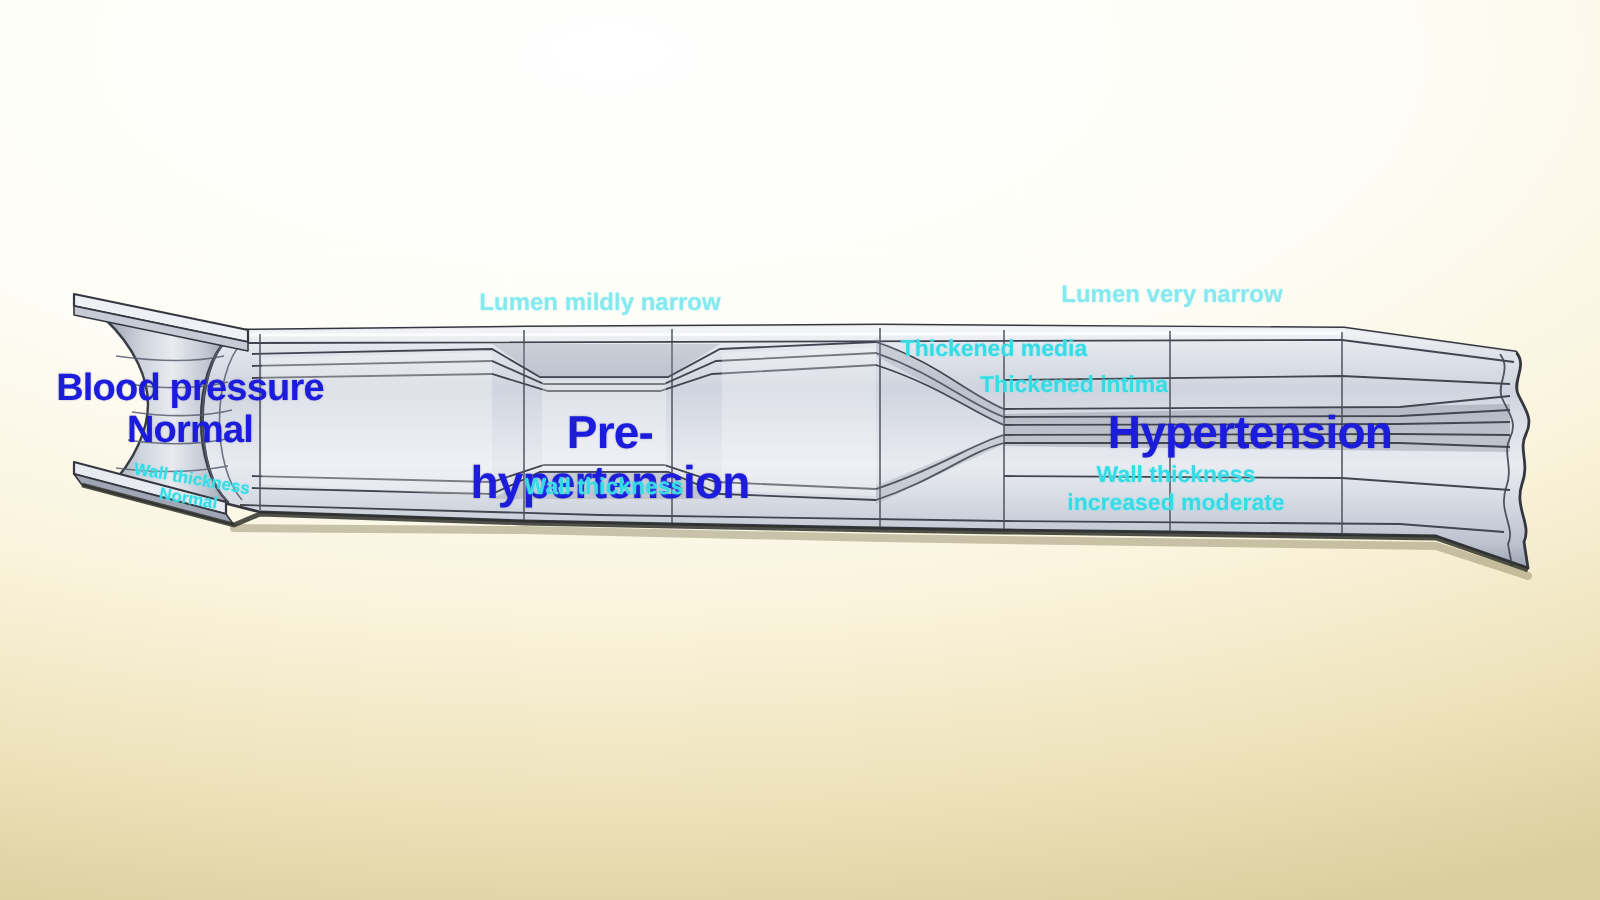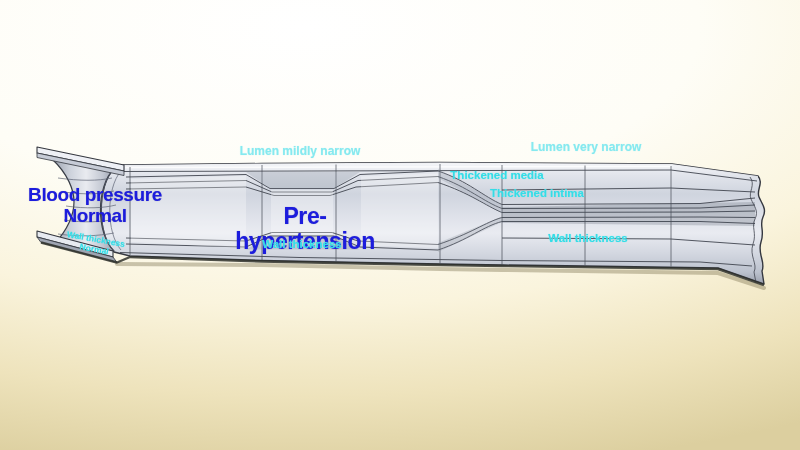--- a/index.html
+++ b/index.html
@@ -152,18 +152,20 @@
   <div class="lbl cyan sz-note" style="left:222px;top:238px;width:160px;">
     <div>Wall thickness</div>
   </div>
 
   <div class="lbl cyan sz-note" style="left:427px;top:169px;width:140px;">Thickened media</div>
 
   <div class="lbl cyan-soft" style="left:496px;top:141px;width:180px;font-size:12px;">Lumen very narrow</div>
 
   <div class="lbl cyan sz-note" style="left:457px;top:187px;width:160px;">Thickened intima</div>
 
+  <div class="lbl blue-title sz-big" style="left:535px;top:204px;width:180px;">Hypertension</div>
 
   <div class="lbl cyan sz-note" style="left:498px;top:232px;width:180px;">
     <div>Wall thickness</div>
+    <div>increased moderate</div>
   </div>
 
 </div>
 
 </body></html>

